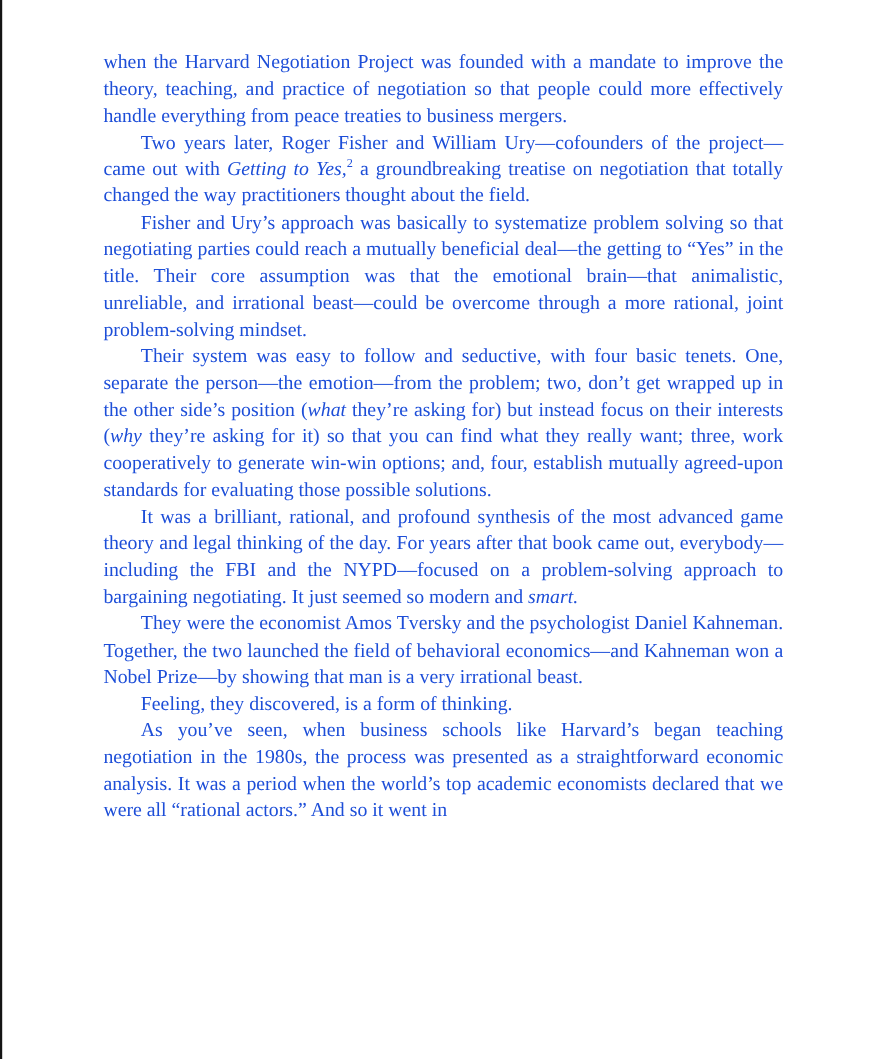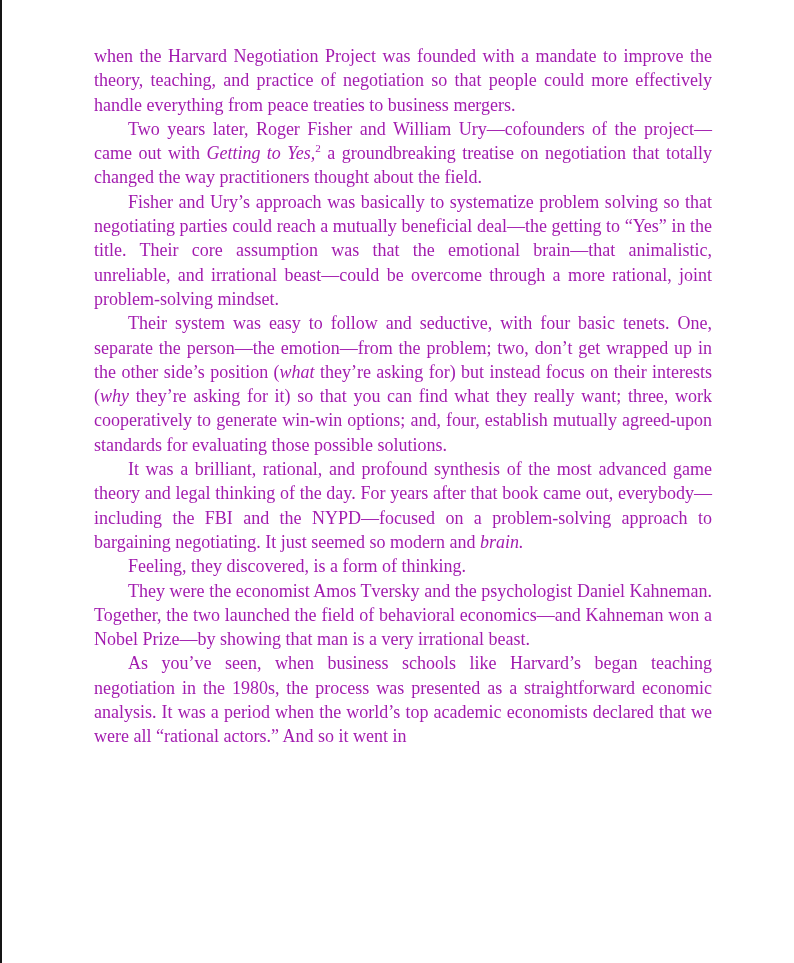--- a/index.html
+++ b/index.html
@@ -31,22 +31,22 @@
   .para sup {
     font-size: 0.62em;
     line-height: 0;
     vertical-align: super;
   }
 </style>
 </head>
 <body style="background: rgb(255, 255, 255);">
 
 <div class="edge-line" style="background: rgb(21, 21, 21);"></div>
-<div class="page-text" style="color: #a21caf;">
+<div class="page-text" style="color: #1d4ed8;">
     <p class="para"><span>when the Harvard Negotiation Project was founded with a mandate to improve the theory, teaching, and practice of negotiation so that people could more effectively handle everything from peace treaties to business mergers.</span></p>
     <p class="para indent"><span>Two years later, Roger Fisher and William Ury—cofounders of the project—came out with </span><em>Getting to Yes,</em><sup>2</sup><span> a groundbreaking treatise on negotiation that totally changed the way practitioners thought about the field.</span></p>
     <p class="para indent"><span>Fisher and Ury’s approach was basically to systematize problem solving so that negotiating parties could reach a mutually beneficial deal—the getting to “Yes” in the title. Their core assumption was that the emotional brain—that animalistic, unreliable, and irrational beast—could be overcome through a more rational, joint problem-solving mindset.</span></p>
     <p class="para indent"><span>Their system was easy to follow and seductive, with four basic tenets. One, separate the person—the emotion—from the problem; two, don’t get wrapped up in the other side’s position (</span><em>what</em><span> they’re asking for) but instead focus on their interests (</span><em>why</em><span> they’re asking for it) so that you can find what they really want; three, work cooperatively to generate win-win options; and, four, establish mutually agreed-upon standards for evaluating those possible solutions.</span></p>
-    <p class="para indent"><span>It was a brilliant, rational, and profound synthesis of the most advanced game theory and legal thinking of the day. For years after that book came out, everybody—including the FBI and the NYPD—focused on a problem-solving approach to bargaining negotiating. It just seemed so modern and </span><em>brain.</em></p>
+    <p class="para indent"><span>It was a brilliant, rational, and profound synthesis of the most advanced game theory and legal thinking of the day. For years after that book came out, everybody—including the FBI and the NYPD—focused on a problem-solving approach to bargaining negotiating. It just seemed so modern and </span><em>smart.</em></p>
+    <p class="para indent"><span>They were the economist Amos Tversky and the psychologist Daniel Kahneman. Together, the two launched the field of behavioral economics—and Kahneman won a Nobel Prize—by showing that man is a very irrational beast.</span></p>
     <p class="para indent"><span>Feeling, they discovered, is a form of thinking.</span></p>
-    <p class="para indent"><span>They were the economist Amos Tversky and the psychologist Daniel Kahneman. Together, the two launched the field of behavioral economics—and Kahneman won a Nobel Prize—by showing that man is a very irrational beast.</span></p>
     <p class="para indent"><span>As you’ve seen, when business schools like Harvard’s began teaching negotiation in the 1980s, the process was presented as a straightforward economic analysis. It was a period when the world’s top academic economists declared that we were all “rational actors.” And so it went in</span></p>
   </div>
 
 </body></html>

